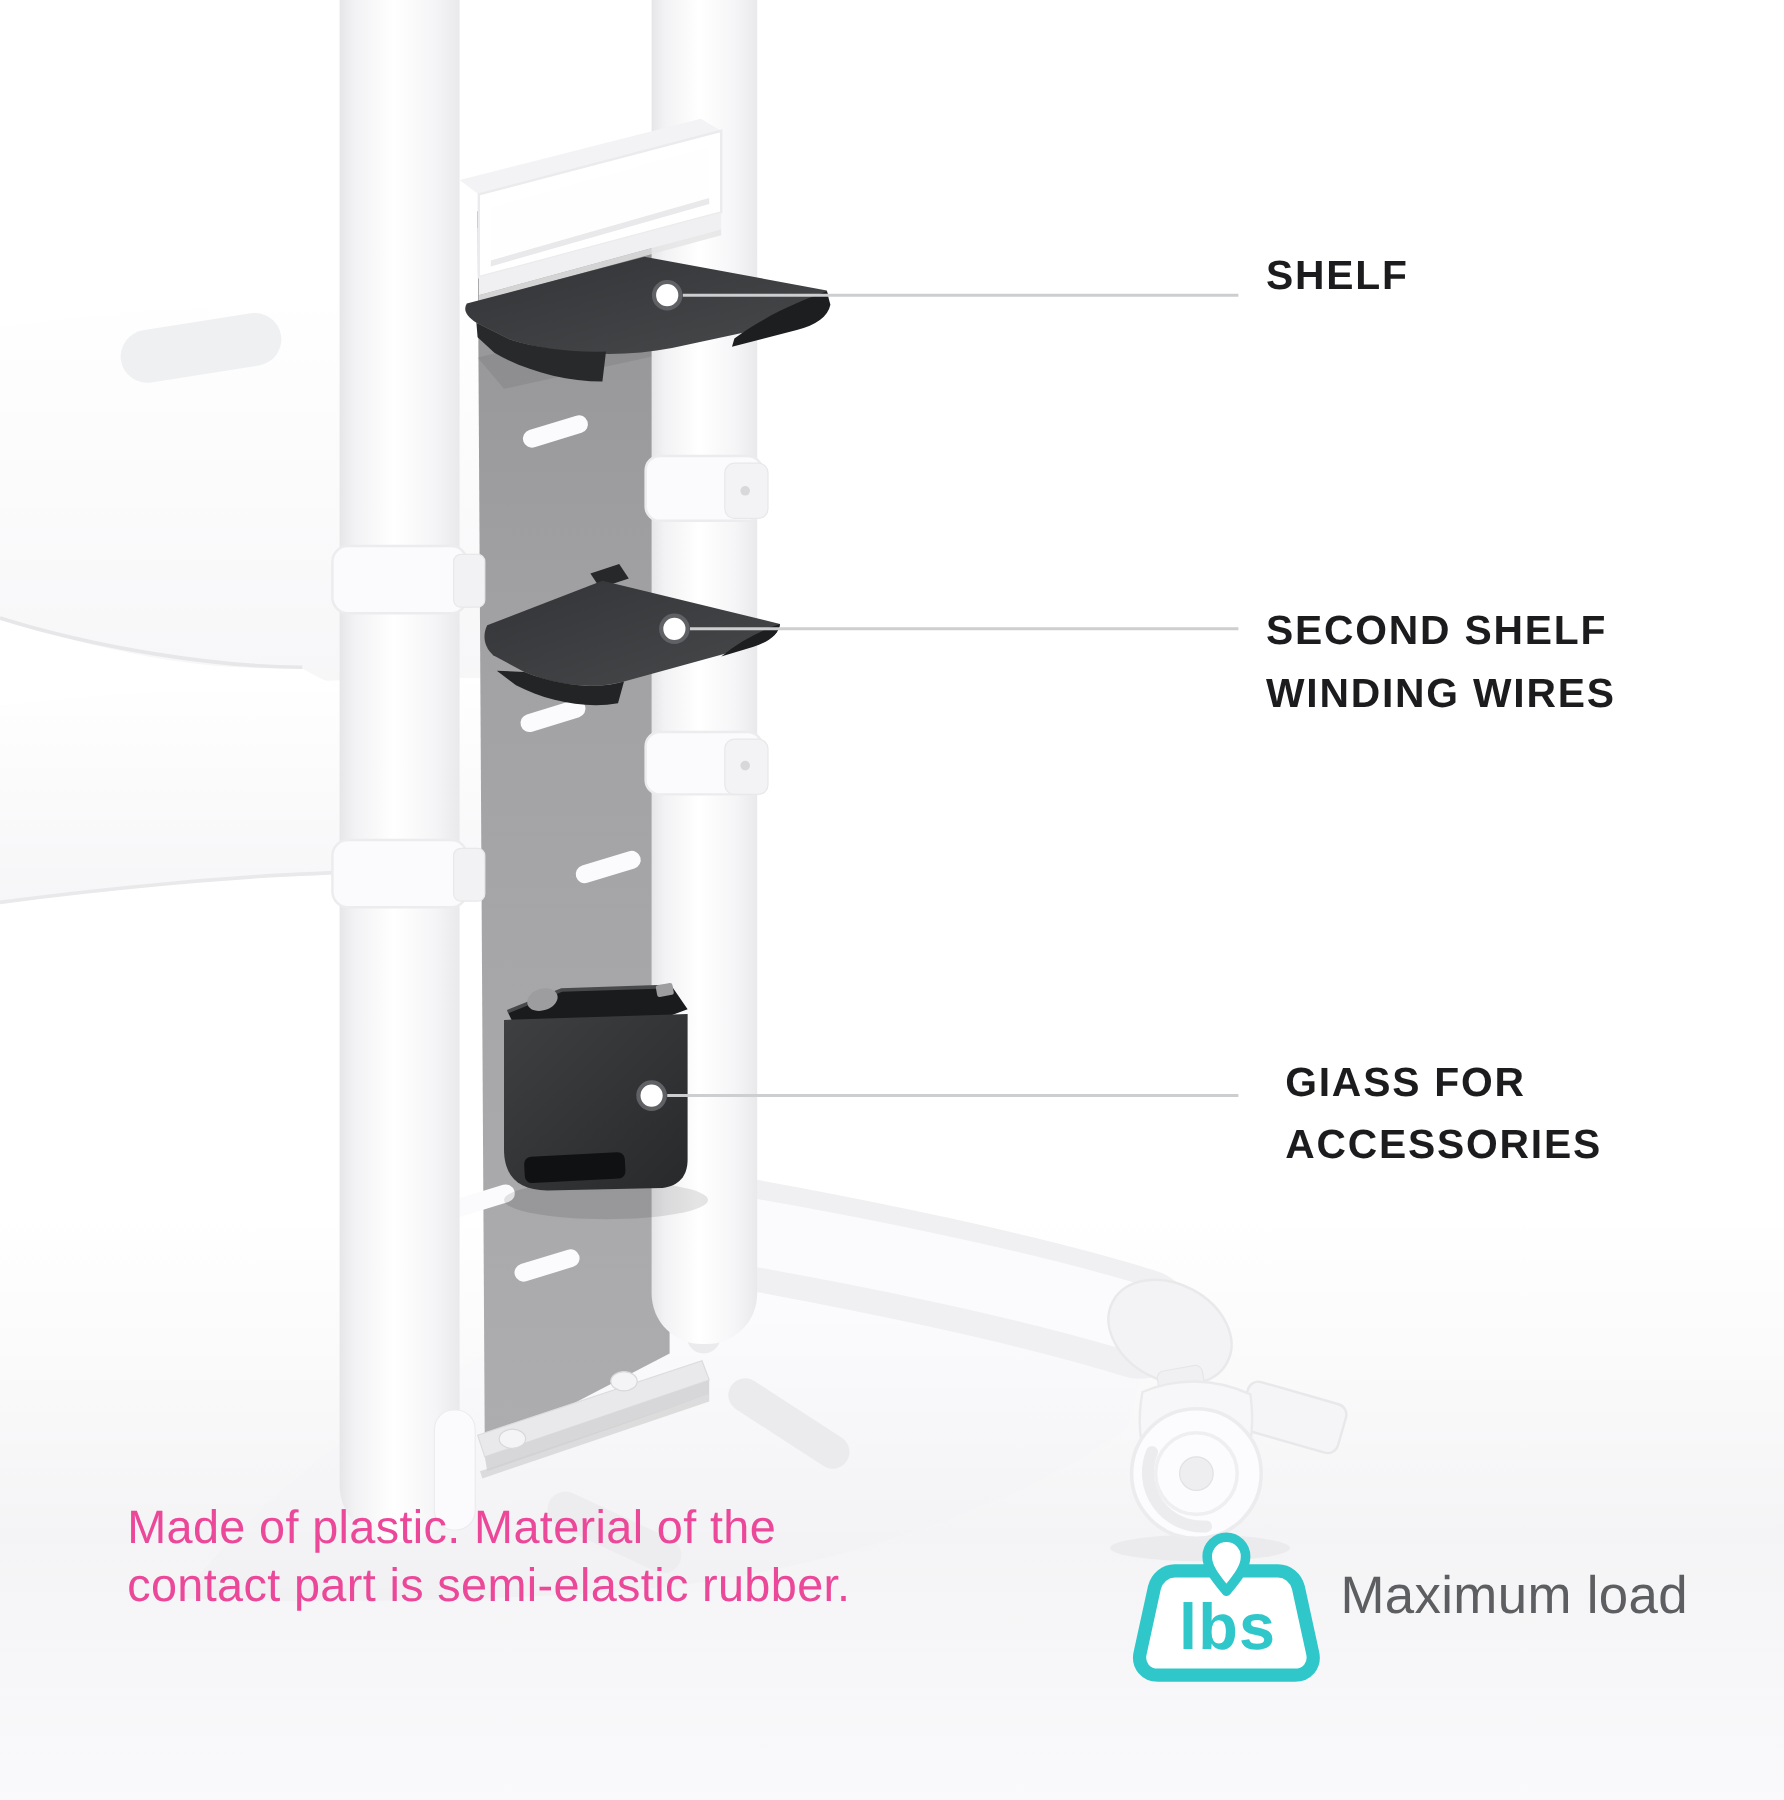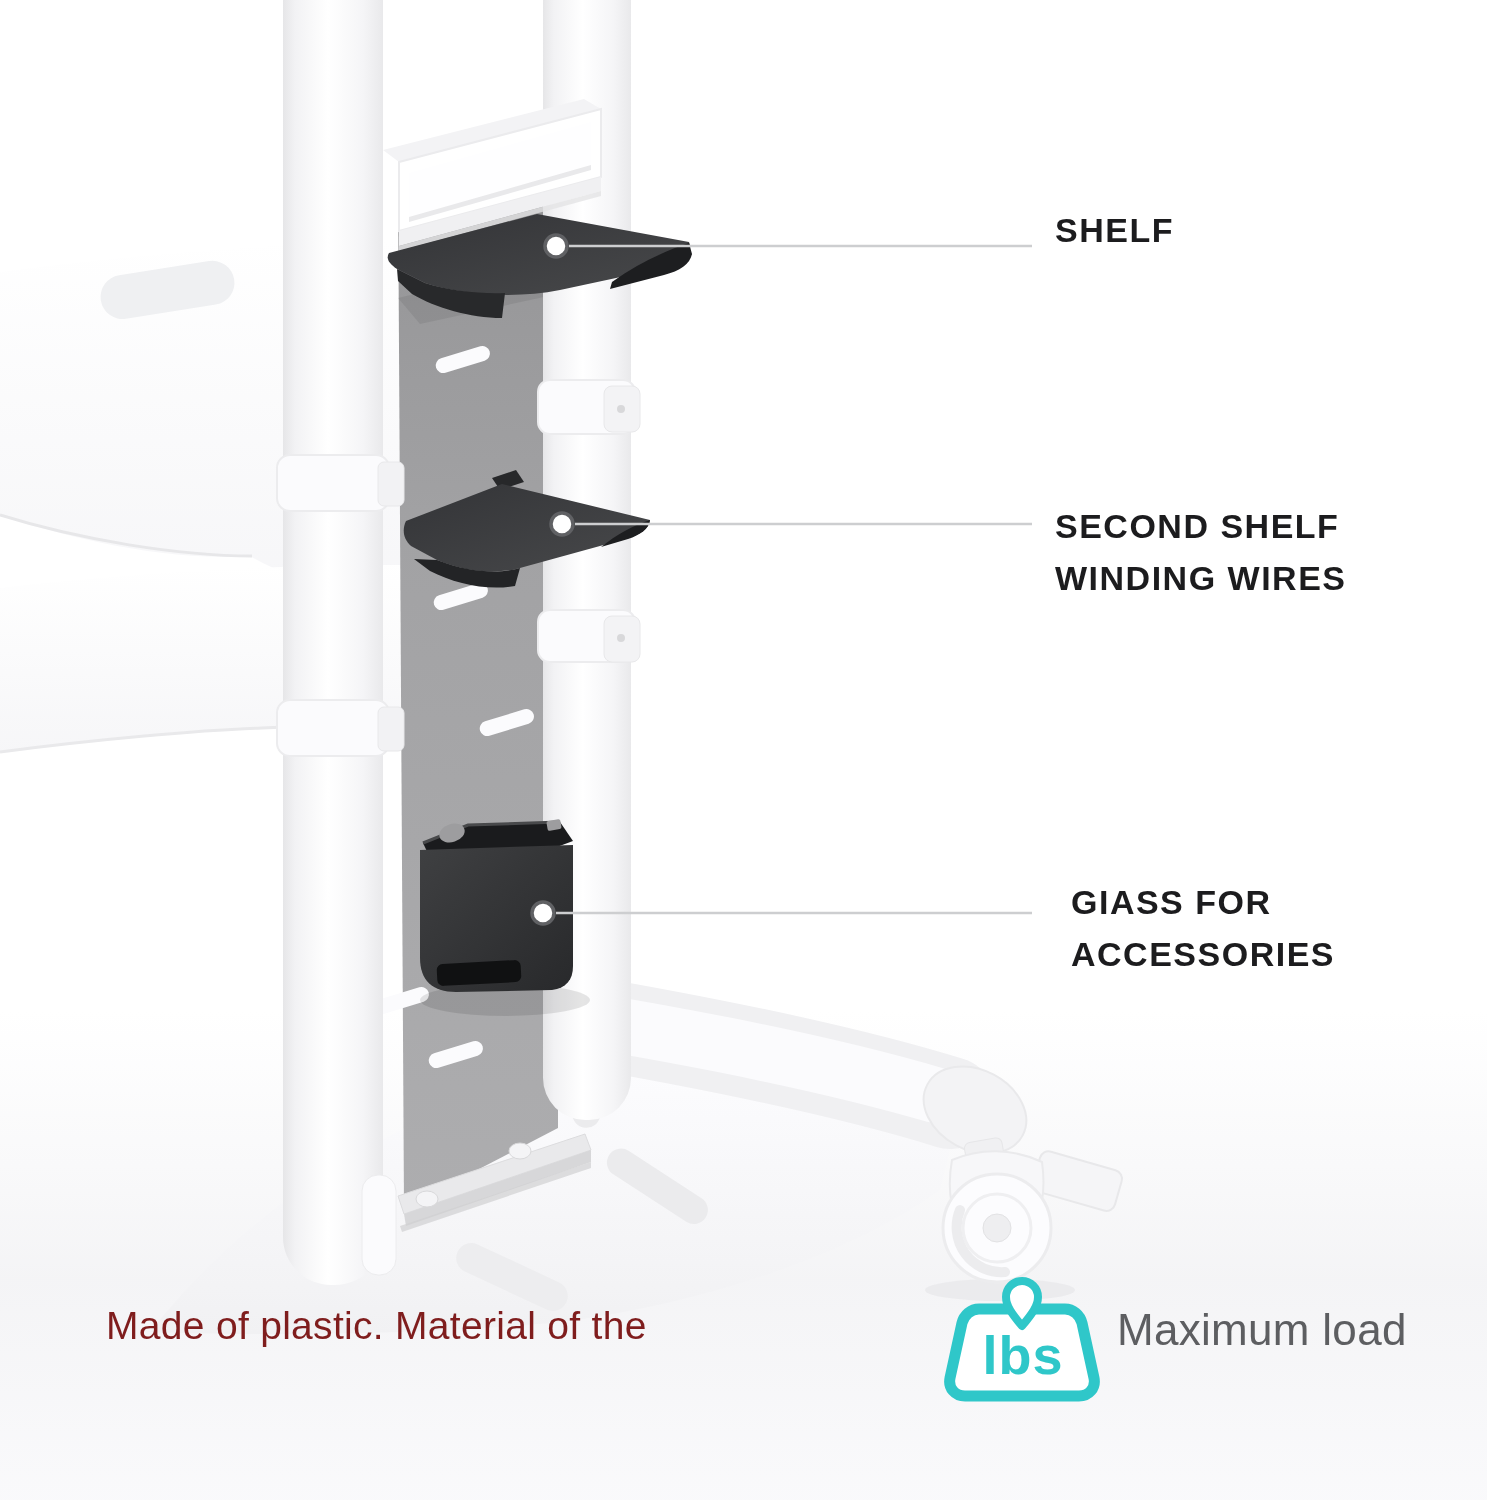--- a/index.html
+++ b/index.html
@@ -1,21 +1,21 @@
 <!DOCTYPE html>
 <html><head>
 <meta charset="utf-8">
 <style>
   html,body{margin:0;padding:0;background:#fff;}
   .stage{position:relative;width:1487px;height:1500px;background:#ffffff;overflow:hidden;
          font-family:"Liberation Sans",sans-serif;}
   svg.art{position:absolute;left:0;top:0;}
   .callout-label{position:absolute;color:#1c1c1e;font-weight:700;font-size:34px;
                  line-height:52px;letter-spacing:1.5px;white-space:nowrap;}
-  .note{position:absolute;left:106px;top:1302px;color:#7f1d1d;font-size:39px;
+  .note{position:absolute;left:106px;top:1250px;color:#ec4899;font-size:39px;
         line-height:48px;letter-spacing:.3px;white-space:nowrap;}
   .load-note{position:absolute;left:1117px;top:1306px;color:#5d5e61;font-size:44px;
         line-height:47px;letter-spacing:.3px;white-space:nowrap;}
   .lbs-text{font-family:"Liberation Sans",sans-serif;font-weight:700;font-size:54px;
         letter-spacing:1px;}
 </style>
 </head>
 <body>
 
 <div class="stage">
@@ -192,19 +192,20 @@
     <div>WINDING WIRES</div>
   </div>
 
   <div class="callout-label" style="left:1071px;top:876px;">
     <div>GIASS FOR</div>
     <div>ACCESSORIES</div>
   </div>
 
   <div class="note">
     <div>Made of plastic. Material of the</div>
+    <div>contact part is semi-elastic rubber.</div>
   </div>
 
   <div class="load-note">
     <div>Maximum load</div>
   </div>
 
 </div>
 
 </body></html>

